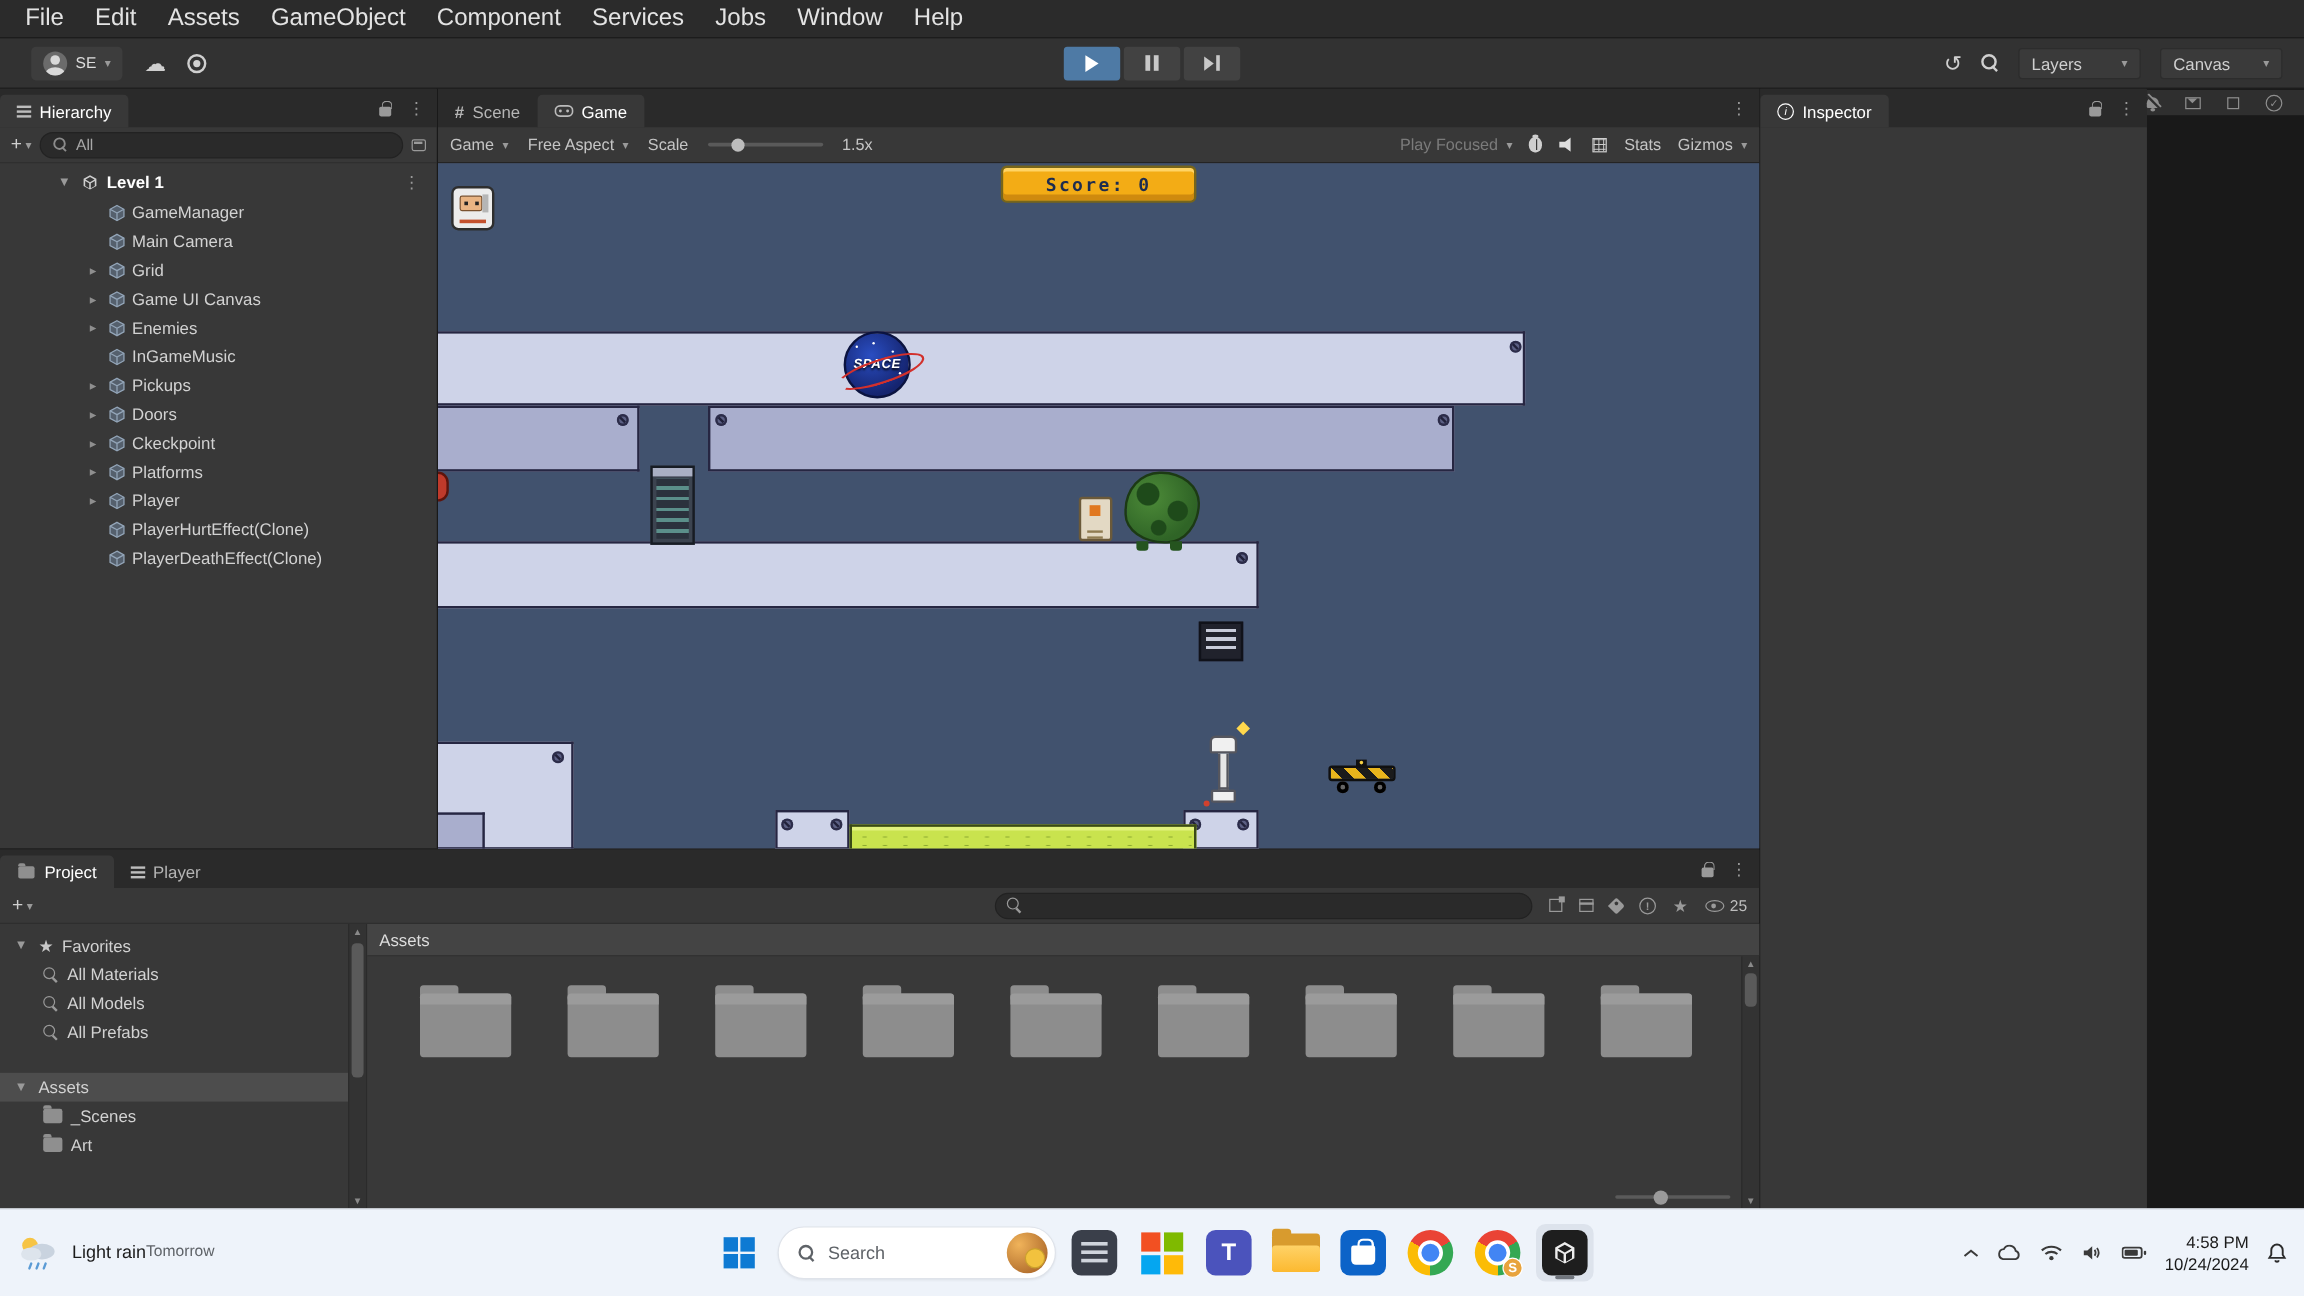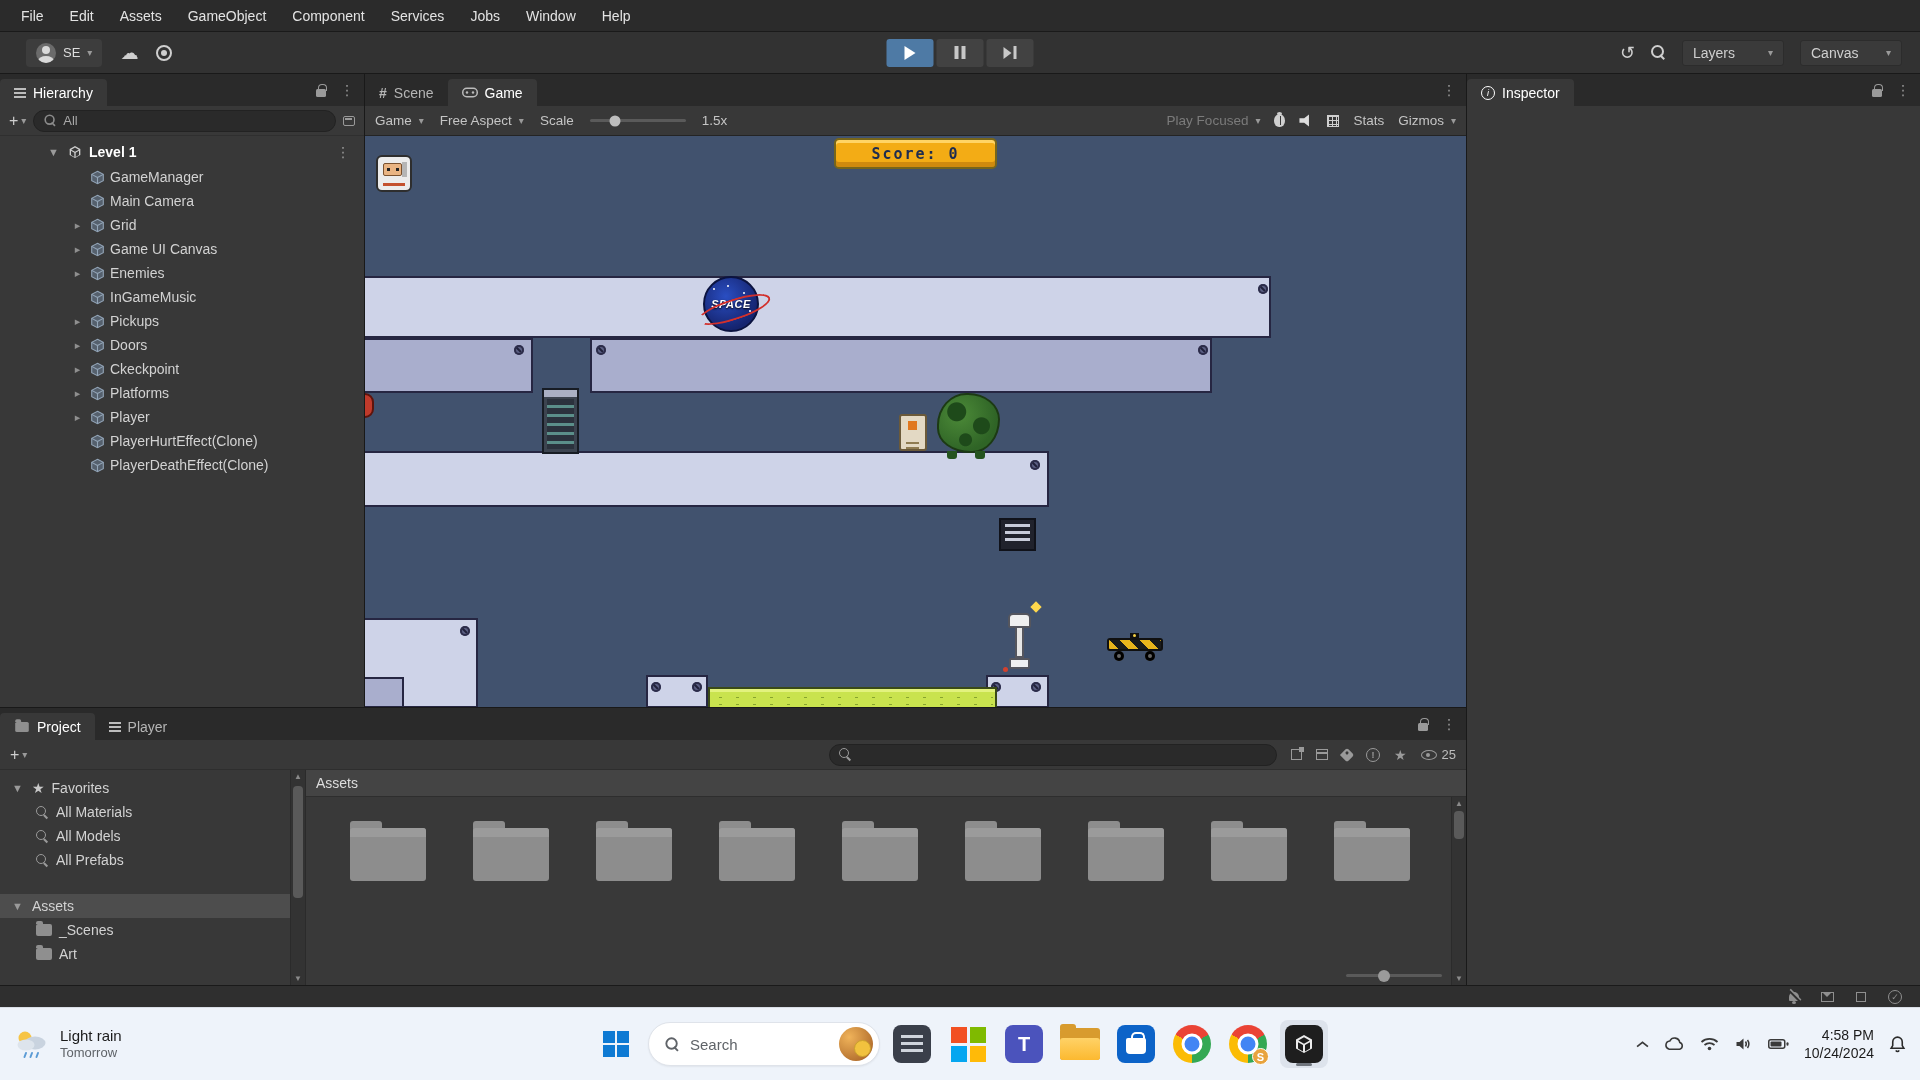--- a/index.html
+++ b/index.html
@@ -14,21 +14,21 @@
 .win-btn{width:58px;height:34px;display:flex;align-items:center;justify-content:center;color:#e0e0e0}
 .glyph-min{width:13px;height:1.5px;background:currentColor}
 .glyph-max{width:11px;height:11px;border:1.5px solid currentColor;border-radius:2px;position:relative}
 .glyph-max::before{content:"";position:absolute;left:2px;top:-4px;width:11px;height:11px;border:1.5px solid currentColor;border-left:none;border-bottom:none;border-radius:2px}
 .glyph-close{position:relative;width:13px;height:13px}
 .glyph-close::before,.glyph-close::after{content:"";position:absolute;left:6px;top:0;width:1.5px;height:13px;background:currentColor}
 .glyph-close::before{transform:rotate(45deg)}.glyph-close::after{transform:rotate(-45deg)}
 
 
 .menubar{height:32px;background:#2b2b2b;border-bottom:1px solid #1a1a1a;display:flex;align-items:center;padding-left:8px;flex:0 0 auto}
-.menu-item{padding:0 13px;color:#e3e3e3;font-size:14px;height:100%;display:flex;align-items:center;cursor:default}
+.menu-item{padding:0 13px;color:#e3e3e3;font-size:20px;height:100%;display:flex;align-items:center;cursor:default}
 
 
 .toolbar{height:42px;background:#323232;border-bottom:1px solid #191919;display:flex;align-items:center;position:relative;flex:0 0 auto}
 .tb-left{display:flex;align-items:center;gap:18px;padding-left:26px}
 .account{display:flex;align-items:center;gap:7px;background:#3d3d3d;border-radius:4px;height:28px;padding:0 10px;color:#ddd;font-size:13px}
 .avatar{width:20px;height:20px;border-radius:50%;background:#6b6b6b;position:relative;overflow:hidden}
 .avatar::before{content:"";position:absolute;left:6px;top:3px;width:8px;height:8px;border-radius:50%;background:#d9d9d9}
 .avatar::after{content:"";position:absolute;left:2px;top:13px;width:16px;height:10px;border-radius:50%;background:#d9d9d9}
 .caret{color:#9a9a9a;font-size:10px}
 .cloudg{font-size:18px;color:#cfcfcf;line-height:1}
@@ -44,21 +44,21 @@
 .stepw{display:flex;align-items:center;gap:2px}
 .stepw i{width:3px;height:13px;background:currentColor}
 .tb-right{margin-left:auto;display:flex;align-items:center;gap:16px;padding-right:18px}
 .histico{font-size:18px;color:#cfcfcf;line-height:1}
 .mag{position:relative;width:15px;height:15px;color:#cfcfcf}
 .mag::before{content:"";position:absolute;left:0;top:0;width:9px;height:9px;border:2px solid currentColor;border-radius:50%}
 .mag::after{content:"";position:absolute;left:9px;top:9px;width:6px;height:2px;background:currentColor;transform:rotate(45deg);transform-origin:0 50%}
 .dropdown{display:flex;align-items:center;justify-content:space-between;gap:8px;color:#cfcfcf;font-size:14px;background:#3a3a3a;border:1px solid #2c2c2c;border-radius:3px;height:26px;padding:0 10px;min-width:102px}
 
 
-.workspace{flex:1;display:flex;flex-direction:column;min-height:0}
+.workspace{flex:1;display:flex;flex-direction:row;min-height:0}
 .ws-main{flex:1;display:flex;min-height:0}
 .left-col{width:1467px;display:flex;flex-direction:column;border-right:1px solid #191919}
 .main-row{height:634px;display:flex;border-bottom:1px solid #191919}
 .inspector{flex:1;background:#383838;display:flex;flex-direction:column}
 .panel-head{height:32px;background:#2a2a2a;display:flex;align-items:flex-end;position:relative;flex:0 0 auto}
 .ptab{height:27px;display:flex;align-items:center;gap:7px;padding:0 14px;font-size:14px;color:#b5b5b5;border-radius:4px 4px 0 0}
 .ptab.active{background:#383838;color:#fff}
 .head-icons{position:absolute;right:10px;top:0;height:32px;display:flex;align-items:center;gap:14px;color:#9a9a9a}
 .kebab{font-size:14px;color:#9a9a9a;line-height:1}
 .lockico{position:relative;width:10px;height:8px;background:currentColor;border-radius:1.5px;margin-top:5px}
@@ -191,21 +191,21 @@
 .bellico::after{content:"";position:absolute;left:3px;bottom:-3px;width:4px;height:3px;background:currentColor;border-radius:50%}
 .bellico.slash::before{content:"";position:absolute;left:-2px;top:3px;width:15px;height:1.5px;background:#2f2f2f;box-shadow:0 -1.5px 0 currentColor;transform:rotate(45deg)}
 .mailico{width:13px;height:10px;border:1.5px solid currentColor;position:relative}
 .mailico::after{content:"";position:absolute;left:0.5px;top:0;border-left:4.5px solid transparent;border-right:4.5px solid transparent;border-top:4px solid currentColor}
 .cubeico{width:10px;height:10px;border:1.5px solid currentColor}
 .chkico{width:14px;height:14px;border:1.5px solid currentColor;border-radius:50%;display:flex;align-items:center;justify-content:center;font-size:9px}
 
 
 .taskbar{height:73px;background:#eef3fa;border-top:1px solid #d9dee6;display:flex;align-items:center;position:relative;color:#1b1b1b;flex:0 0 auto}
 .weather{display:flex;align-items:center;gap:10px;padding-left:14px}
-.weather .lines{display:flex;flex-direction:column;line-height:1.25}
+.weather .lines{display:flex;flex-direction:row;line-height:1.25}
 .w1{font-size:15px;color:#1b1b1b}
 .w2{font-size:13px;color:#5f6368}
 .tb-center{position:absolute;left:50%;transform:translateX(-50%);display:flex;align-items:center;gap:8px;height:100%}
 .tb-app{width:48px;height:48px;border-radius:8px;display:flex;align-items:center;justify-content:center;position:relative}
 .tb-app.active{background:#dde3ec}
 .tb-app.active::after{content:"";position:absolute;bottom:2px;left:50%;transform:translateX(-50%);width:16px;height:3px;border-radius:2px;background:#70757d}
 .winlogo{display:grid;grid-template-columns:12px 12px;grid-template-rows:12px 12px;gap:2px}
 .winlogo span{background:#0e7ad3}
 .spill{height:44px;min-width:232px;background:#fff;border:1px solid #dfe3ea;border-radius:22px;display:flex;align-items:center;gap:10px;padding:0 6px 0 16px;box-shadow:0 1px 2px rgba(0,0,0,.06)}
 .spill .mag{color:#5f6368;transform:scale(.95)}

